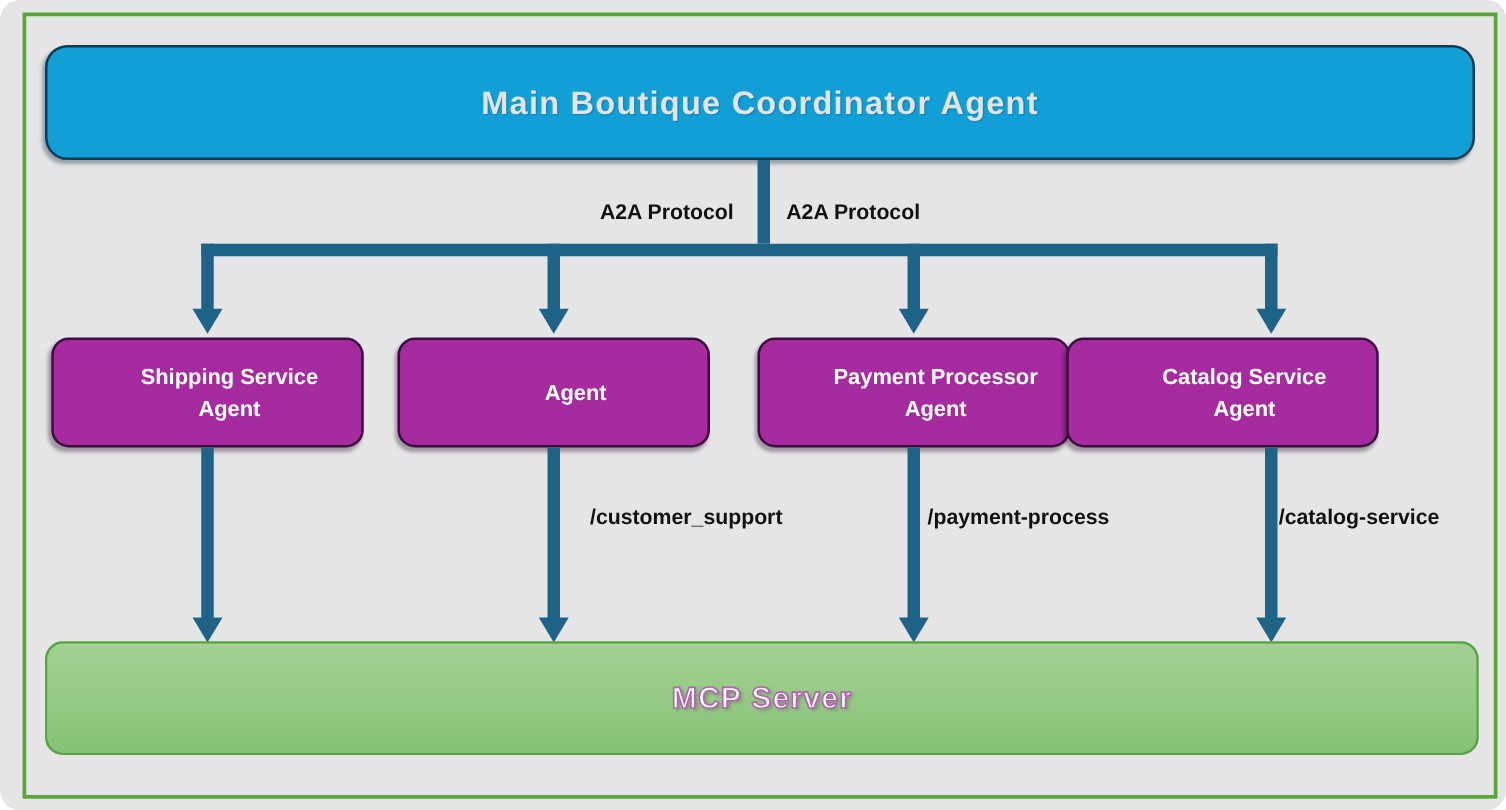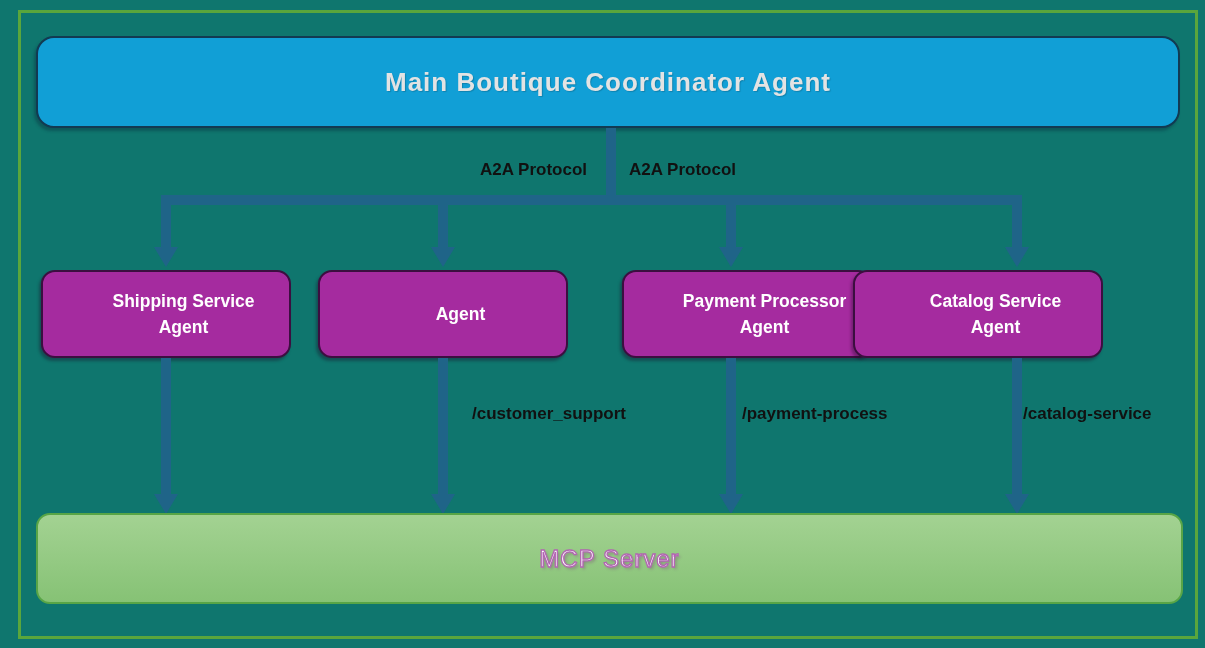--- a/index.html
+++ b/index.html
@@ -1,22 +1,23 @@
 <!DOCTYPE html>
 <html><head>
 <meta charset="utf-8">
 <style>
   html, body { margin: 0; padding: 0; background: #ffffff; }
   body { font-family: "Liberation Sans", sans-serif; }
   #canvas {
     position: relative;
     width: 1205px;
     height: 648px;
-    background: #0f766e;
+    background: #e5e5e5;
     overflow: hidden;
+    border-radius: 16px;
   }
   .frame {
     position: absolute;
     left: 18px; top: 10px;
     width: 1180px; height: 629px;
     border: 3px solid #5aa63c;
     box-sizing: border-box;
   }
   .coordinator-box {
     position: absolute;
@@ -89,21 +90,21 @@
     width: 1147px; height: 91px;
     box-sizing: border-box;
     background: linear-gradient(180deg, #a3d292 0%, #86c275 100%);
     border: 2px solid #58a546;
     border-radius: 14px;
     display: flex; align-items: center; justify-content: center;
   }
   .server-box .label {
     color: #ffffff;
     font-size: 24px;
-    font-weight: normal;
+    font-weight: bold;
     letter-spacing: 1px;
     -webkit-text-stroke: 1.3px #b264b2;
     text-shadow: 2px 2px 3px rgba(120, 50, 120, 0.45);
   }
 </style>
 </head>
 <body>
 
 <div id="canvas">
 
@@ -128,21 +129,21 @@
   <div class="shaft" style="left:1012px; top:195px; height:53px;"></div>
   <div class="head" style="left:1005px; top:247px;"></div>
 
   <div class="agent-box" style="left:41px;">
     <span>Shipping Service</span>
     <span>Agent</span>
   </div>
   <div class="agent-box" style="left:318px;">
     <span>Agent</span>
   </div>
-  <div class="agent-box" style="left:606px;margin-left:16px;">
+  <div class="agent-box" style="left:606px;">
     <span>Payment Processor</span>
     <span>Agent</span>
   </div>
   <div class="agent-box" style="left:853px;">
     <span>Catalog Service</span>
     <span>Agent</span>
   </div>
 
   <div class="shaft" style="left:161px;  top:358px; height:138px;"></div>
   <div class="head" style="left:154px;  top:494px;"></div>

